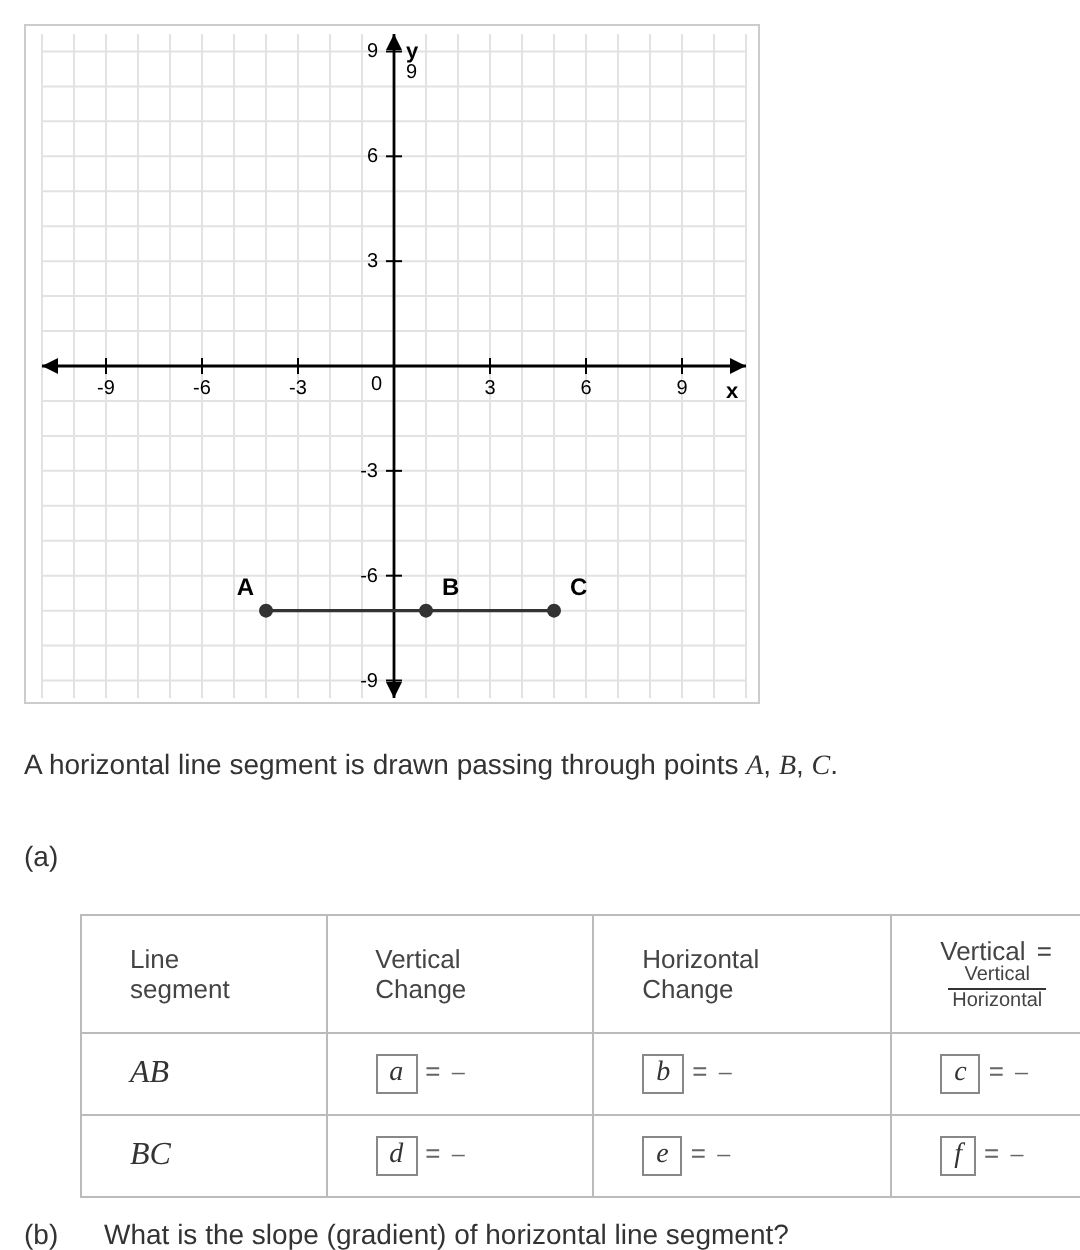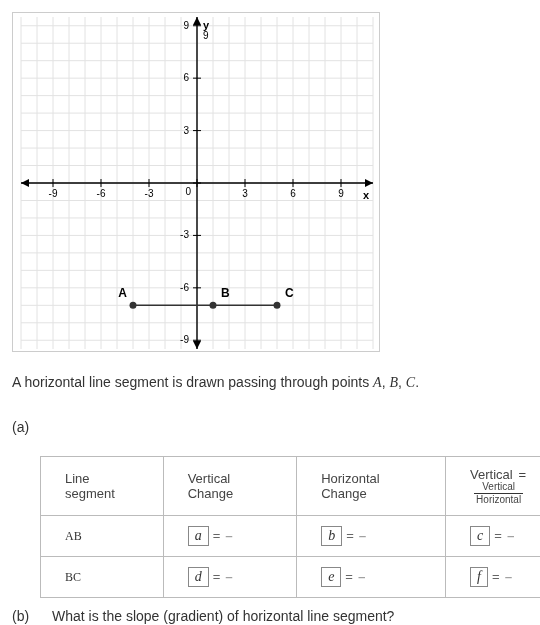--- a/index.html
+++ b/index.html
@@ -50,21 +50,21 @@
     border: 1px solid #888;
     padding: 1px 6px;
     font-style: italic;
     font-family: "Times New Roman", serif;
     font-size: 14px;
     margin-right: 4px;
     min-width: 16px;
     text-align: center;
   }
   .eqblank { color: #666; letter-spacing: 1px; }
-  .seglabel { font-family: "Times New Roman", serif; font-size: 12px; }
+  .seglabel { font-style: italic; font-family: "Times New Roman", serif; font-size: 16px; }
 </style>
 </head>
 <body>
 
 <div class="graph-wrap">
   <svg id="graph-svg" class="graph" width="368" height="340">
       <line x1="8" y1="336" x2="8" y2="4" stroke="#e2e2e2" stroke-width="1"></line>
       <line x1="24" y1="336" x2="24" y2="4" stroke="#e2e2e2" stroke-width="1"></line>
       <line x1="40" y1="336" x2="40" y2="4" stroke="#e2e2e2" stroke-width="1"></line>
       <line x1="56" y1="336" x2="56" y2="4" stroke="#e2e2e2" stroke-width="1"></line>

